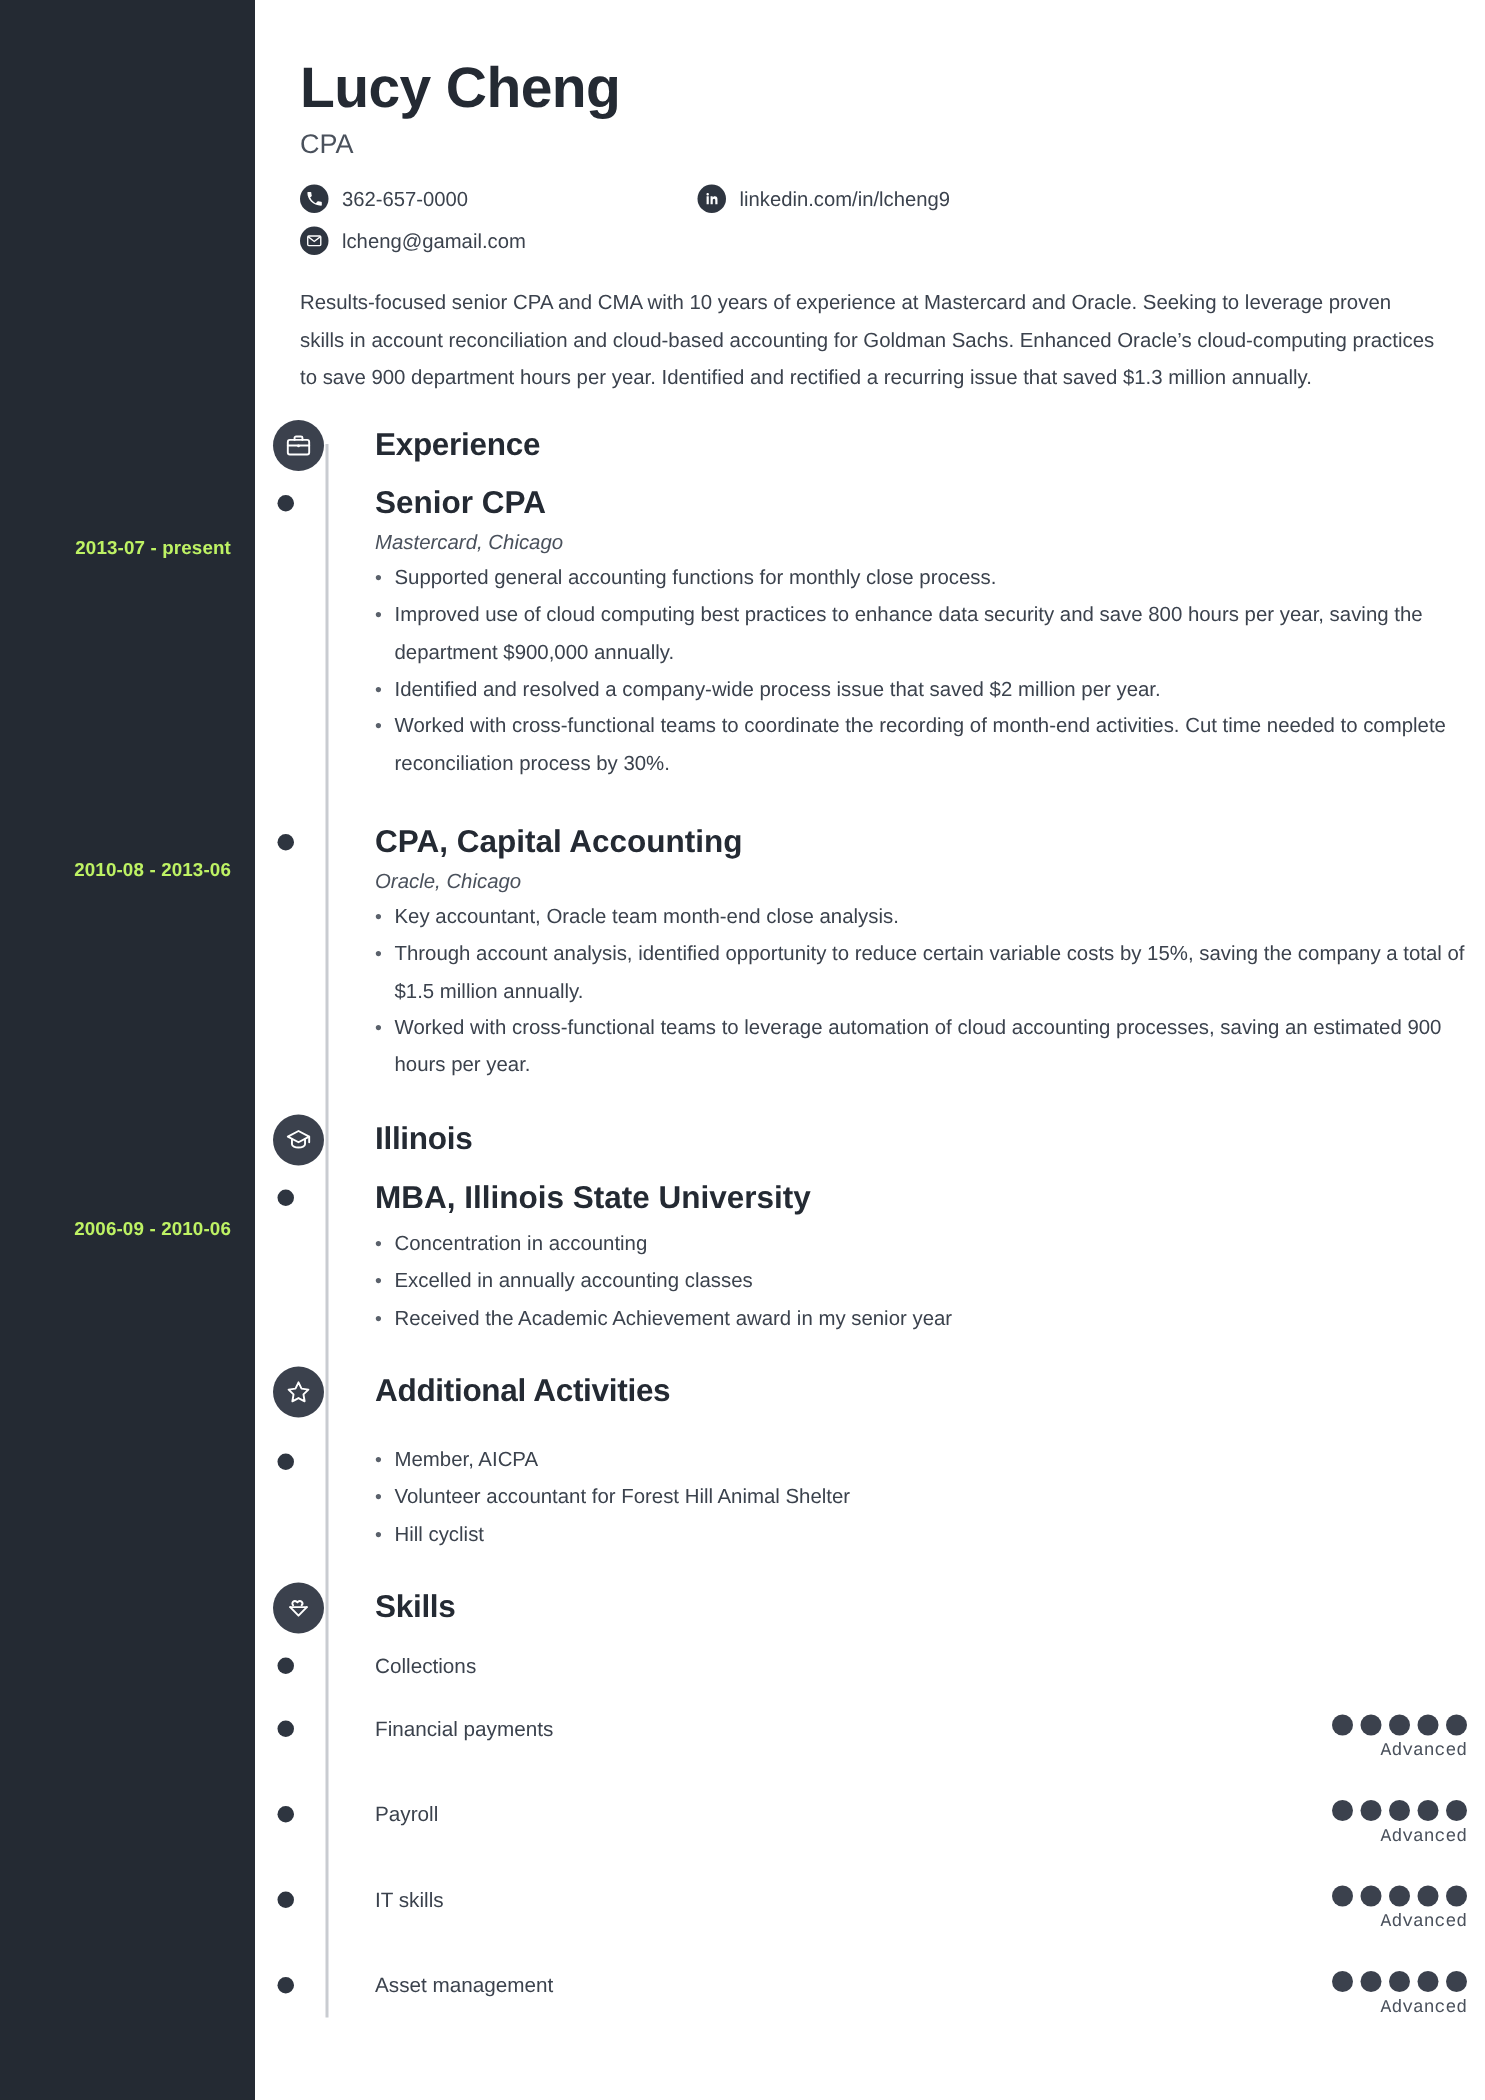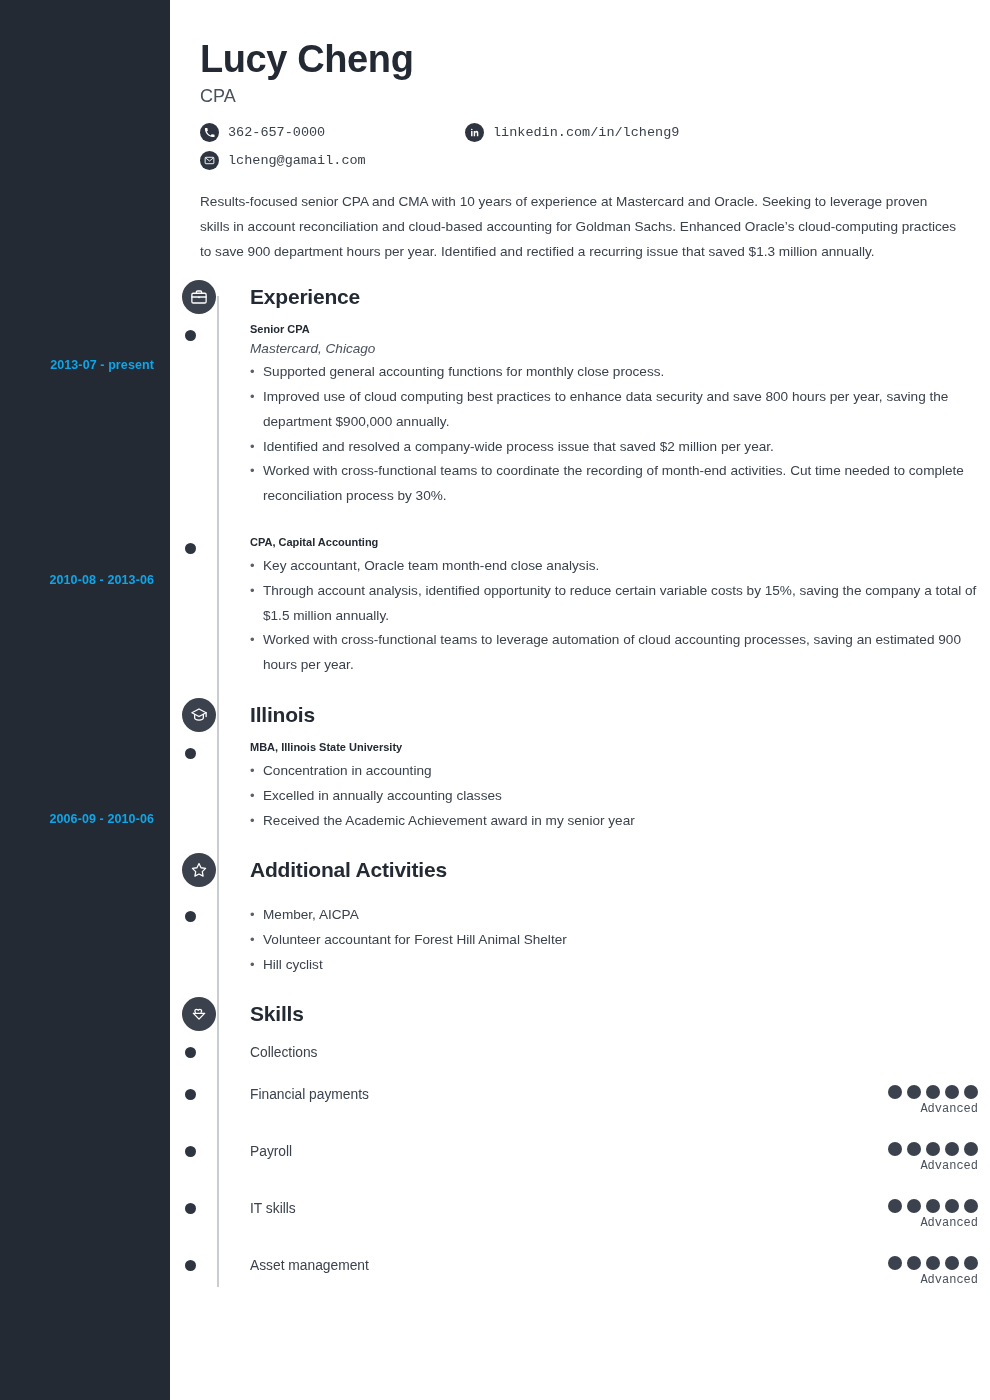--- a/index.html
+++ b/index.html
@@ -27,21 +27,21 @@
     top: 0;
     width: 170px;
     height: 1400px;
     background: #242a33;
   }
   .side-date {
     position: absolute;
     right: 16px;
     width: 154px;
     text-align: right;
-    color: #0ea5e9;
+    color: #bef264;
     font-size: 12.5px;
     font-weight: bold;
     letter-spacing: 0.1px;
     line-height: 1.2;
   }
   
   .main {
     position: absolute;
     left: 170px;
     top: 0;
@@ -63,21 +63,20 @@
   }
   .job-title {
     font-size: 18px;
     color: #4a515c;
     font-weight: normal;
     margin: 0 0 16px 0;
   }
   .contacts {
     position: relative;
     width: 100%;
-    font-family: Liberation Mono, monospace;
   }
   .contact-row {
     display: flex;
     align-items: center;
     margin-bottom: 8px;
     height: 20px;
   }
   .contact-item {
     display: flex;
     align-items: center;
@@ -163,21 +162,21 @@
     left: -68px;
     width: 11px;
     height: 11px;
     border-radius: 50%;
     background: #2e3540;
     top: 8px;
     margin-left: 2.5px;
     z-index: 2;
   }
   .entry-title {
-    font-size: 11px;
+    font-size: 21px;
     font-weight: bold;
     color: #242a33;
     margin: 0 0 5px 0;
     line-height: 1.3;
   }
   .entry-sub {
     font-size: 13.6px;
     font-style: italic;
     color: #4a515c;
     margin: 0 0 4px 0;
@@ -324,20 +323,21 @@
             <li>Identified and resolved a company-wide process issue that saved $2 million per year.</li>
             <li>Worked with cross-functional teams to coordinate the recording of month-end activities. Cut time needed to complete reconciliation process by 30%.</li>
           </ul>
         </div>
 
         <div class="gap-md"></div>
 
         <div class="entry">
           <span class="dot"></span>
           <div class="entry-title">CPA, Capital Accounting</div>
+          <div class="entry-sub">Oracle, Chicago</div>
           <ul class="bullets">
             <li>Key accountant, Oracle team month-end close analysis.</li>
             <li>Through account analysis, identified opportunity to reduce certain variable costs by 15%, saving the company a total of $1.5 million annually.</li>
             <li>Worked with cross-functional teams to leverage automation of cloud accounting processes, saving an estimated 900 hours per year.</li>
           </ul>
         </div>
       </div>
 
       <div class="gap-sm"></div>
 

